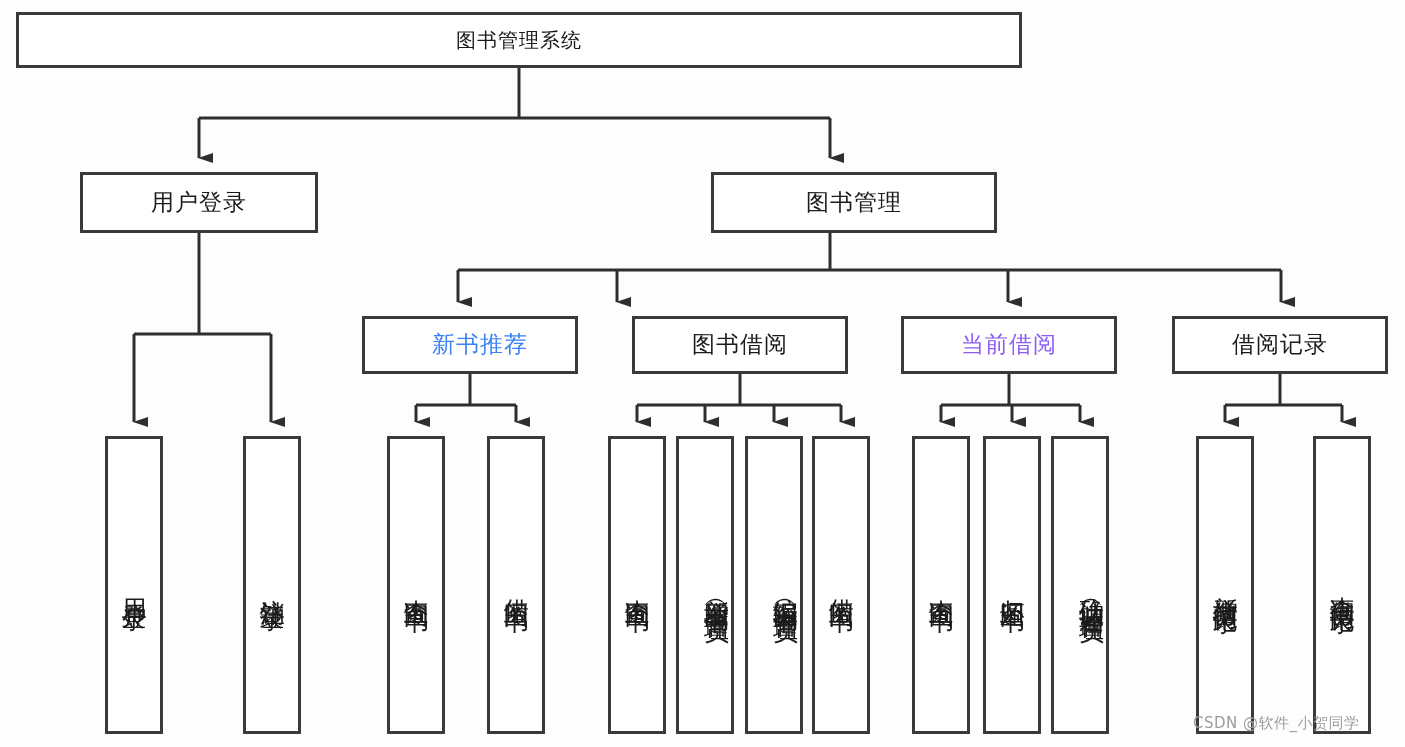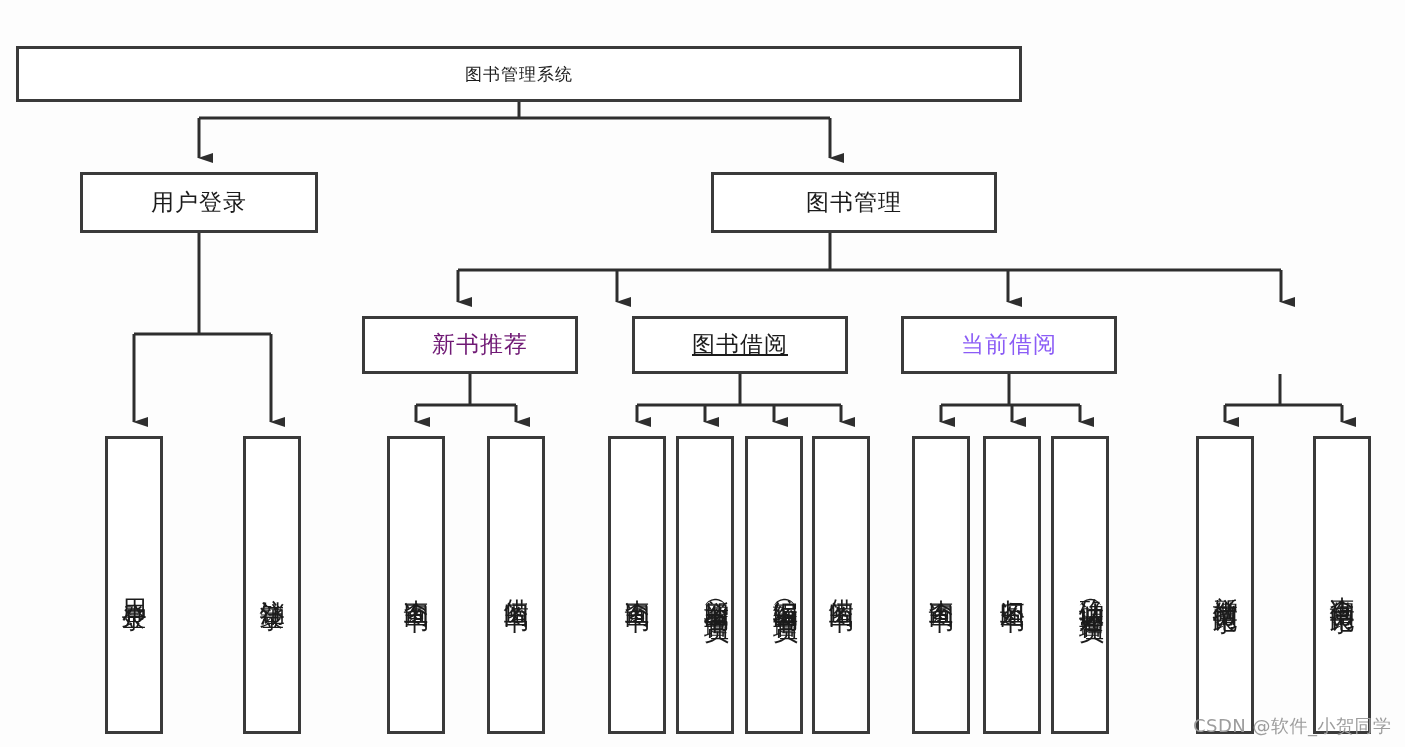--- a/index.html
+++ b/index.html
@@ -36,44 +36,43 @@
     color: #1b1b1b;
     text-align: center;
     z-index: 2;
   }
   .node.h {
     font-size: 23px;
     line-height: 1.1;
     letter-spacing: 1px;
   }
   .node.root {
-    font-size: 17px;
+    font-size: 20px;
     border-width: 3px;
-    margin-top: 34px;
   }
   .node.v {
     writing-mode: vertical-rl;
     text-orientation: upright;
     font-size: 25px;
     line-height: 1.18;
     letter-spacing: 3px;
     align-items: flex-start;
     justify-content: center;
     padding-top: 14px;
     border-width: 3px;
   }
   .node.v.mid {
     align-items: center;
     padding-top: 0;
   }
   .watermark {
     position: absolute;
     left: 1193px;
     top: 714px;
-    font-size: 18px;
+    font-size: 15px;
     color: #9d9d9d;
     letter-spacing: 0.5px;
     white-space: nowrap;
     z-index: 3;
     font-family: "DejaVu Sans", "Liberation Sans", sans-serif;
   }
 </style>
 </head>
 <body>
 
@@ -127,23 +126,24 @@
       <path d="M1225,405 L1225,422" marker-end="url(#arw)"></path>
       <path d="M1342,405 L1342,422" marker-end="url(#arw)"></path>
     </g>
   </svg>
 
   <div class="node h root" style="left: 16px; top: 12px; width: 1006px; height: 56px; border-color: rgb(58, 58, 58); background: rgb(255, 255, 255); color: rgb(27, 27, 27);">图书管理系统</div>
 
   <div class="node h" style="left: 80px; top: 172px; width: 238px; height: 61px; border-color: rgb(58, 58, 58); background: rgb(255, 255, 255); color: rgb(27, 27, 27);">用户登录</div>
   <div class="node h" style="left: 711px; top: 172px; width: 286px; height: 61px; border-color: rgb(58, 58, 58); background: rgb(255, 255, 255); color: rgb(27, 27, 27);">图书管理</div>
 
-  <div class="node h" style="left: 362px; top: 316px; width: 216px; height: 58px; border-color: rgb(58, 58, 58); background: rgb(255, 255, 255); color: #701a75; padding-left: 20px;">新书推荐</div>
-  <div class="node h" style="left: 632px; top: 316px; width: 216px; height: 58px; border-color: rgb(58, 58, 58); background: rgb(255, 255, 255); color: rgb(27, 27, 27); text-decoration: underline;">图书借阅</div>
+  <div class="node h" style="left: 362px; top: 316px; width: 216px; height: 58px; border-color: rgb(58, 58, 58); background: rgb(255, 255, 255); color: #3b82f6; padding-left: 20px;">新书推荐</div>
+  <div class="node h" style="left: 632px; top: 316px; width: 216px; height: 58px; border-color: rgb(58, 58, 58); background: rgb(255, 255, 255); color: rgb(27, 27, 27);">图书借阅</div>
   <div class="node h" style="left: 901px; top: 316px; width: 216px; height: 58px; border-color: rgb(58, 58, 58); background: rgb(255, 255, 255); color: #8b5cf6;">当前借阅</div>
+  <div class="node h" style="left: 1172px; top: 316px; width: 216px; height: 58px; border-color: rgb(58, 58, 58); background: rgb(255, 255, 255); color: rgb(27, 27, 27);">借阅记录</div>
 
   <div class="node v mid" style="left: 105px; top: 436px; width: 58px; height: 298px; border-color: rgb(58, 58, 58); background: rgb(255, 255, 255); color: rgb(27, 27, 27);">用户登录</div>
   <div class="node v mid" style="left: 243px; top: 436px; width: 58px; height: 298px; border-color: rgb(58, 58, 58); background: rgb(255, 255, 255); color: rgb(27, 27, 27);">注销登录</div>
   <div class="node v mid" style="left: 387px; top: 436px; width: 58px; height: 298px; border-color: rgb(58, 58, 58); background: rgb(255, 255, 255); color: rgb(27, 27, 27);">查询图书</div>
   <div class="node v mid" style="left: 487px; top: 436px; width: 58px; height: 298px; border-color: rgb(58, 58, 58); background: rgb(255, 255, 255); color: rgb(27, 27, 27);">借阅图书</div>
   <div class="node v mid" style="left: 608px; top: 436px; width: 58px; height: 298px; border-color: rgb(58, 58, 58); background: rgb(255, 255, 255); color: rgb(27, 27, 27);">查询图书</div>
   <div class="node v" style="left: 676px; top: 436px; width: 58px; height: 298px; border-color: rgb(58, 58, 58); background: rgb(255, 255, 255); color: rgb(27, 27, 27);">新增图书（管理员）</div>
   <div class="node v" style="left: 745px; top: 436px; width: 58px; height: 298px; border-color: rgb(58, 58, 58); background: rgb(255, 255, 255); color: rgb(27, 27, 27);">编辑图书（管理员）</div>
   <div class="node v mid" style="left: 812px; top: 436px; width: 58px; height: 298px; border-color: rgb(58, 58, 58); background: rgb(255, 255, 255); color: rgb(27, 27, 27);">借阅图书</div>
   <div class="node v mid" style="left: 912px; top: 436px; width: 58px; height: 298px; border-color: rgb(58, 58, 58); background: rgb(255, 255, 255); color: rgb(27, 27, 27);">查询图书</div>

